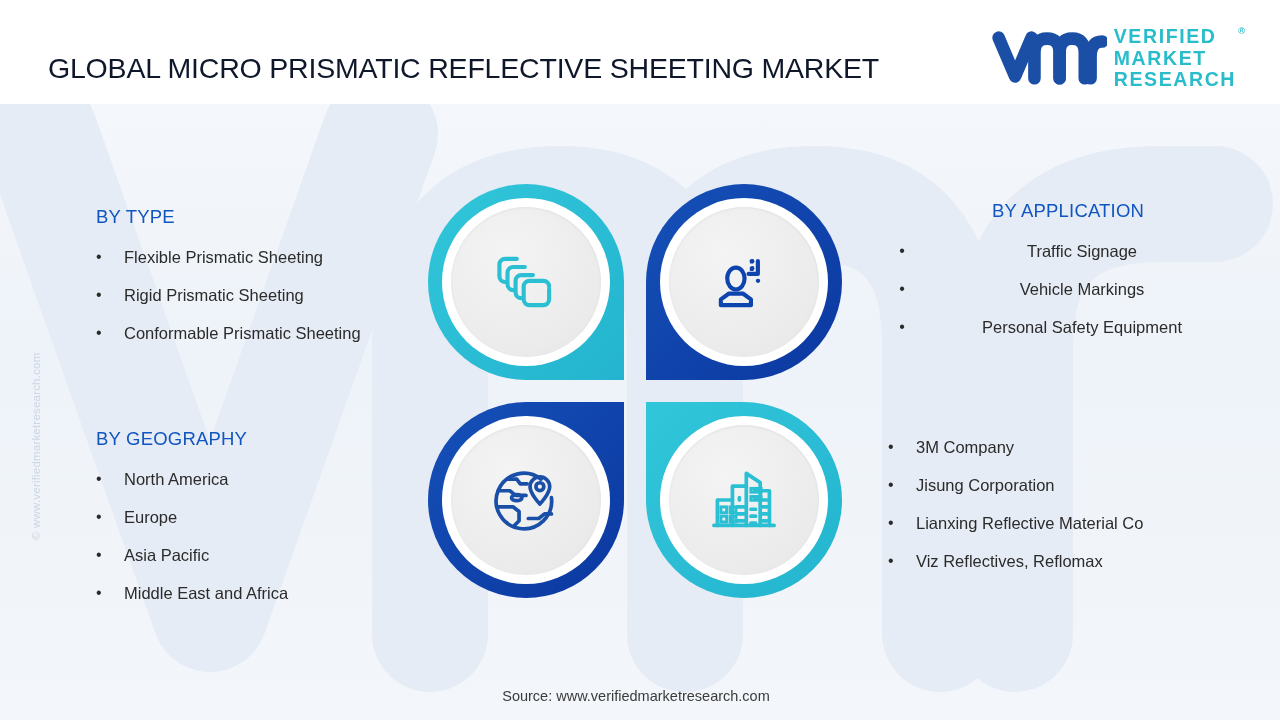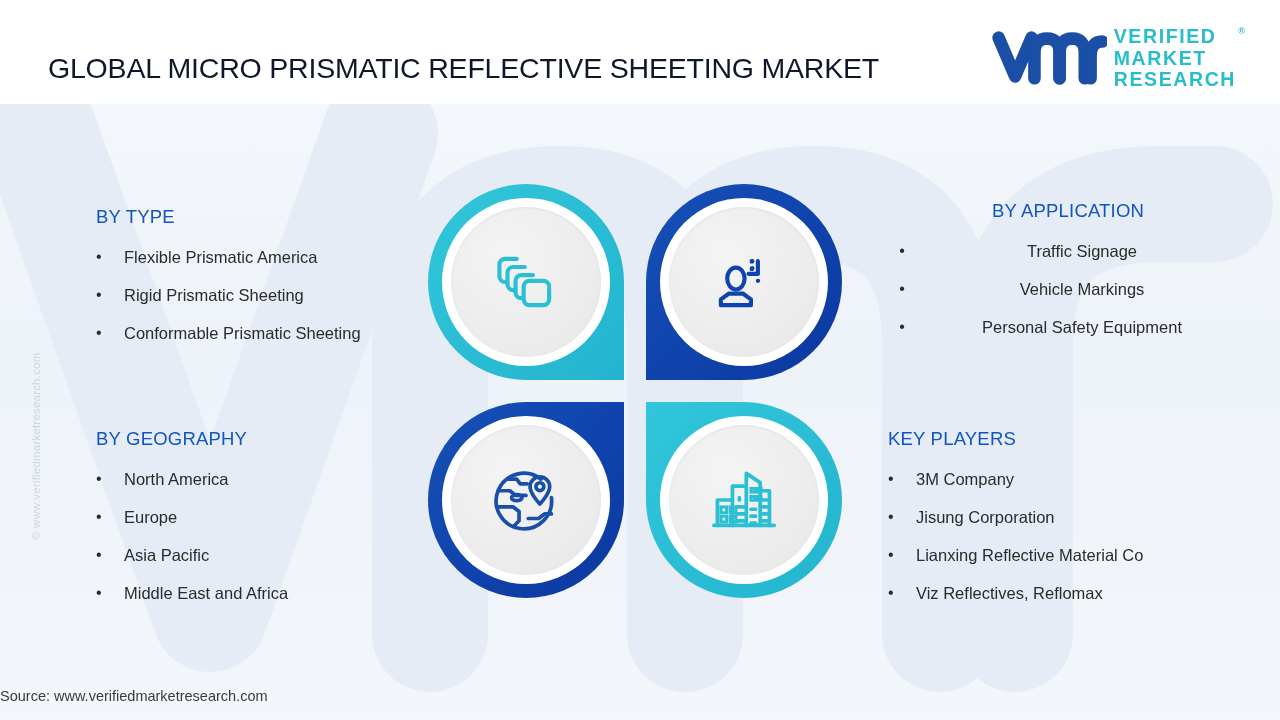--- a/index.html
+++ b/index.html
@@ -211,20 +211,21 @@
     justify-content: center;
   }
   .petal-icon { width: 74px; height: 74px; display: block; }
 
   
   .source {
     position: absolute;
     left: 0;
     top: 688px;
     width: 1272px;
+    text-align: center;
     font-size: 14.5px;
     color: #3b3b3b;
   }
 </style>
 </head>
 <body>
 
 <div id="slide">
 
   <div class="bg-panel"></div>
@@ -263,21 +264,21 @@
 
   <div class="side-watermark">
     <span>© www.verifiedmarketresearch.com</span>
   </div>
 
   <div class="col col-left pos-type">
     <div class="sec-head">BY TYPE</div>
     <ul class="sec-list">
       <li>
         <span class="bullet">•</span>
-        <span class="li-text">Flexible Prismatic America</span>
+        <span class="li-text">Flexible Prismatic Sheeting</span>
       </li>
       <li>
         <span class="bullet">•</span>
         <span class="li-text">Rigid Prismatic Sheeting</span>
       </li>
       <li>
         <span class="bullet">•</span>
         <span class="li-text">Conformable Prismatic Sheeting</span>
       </li>
     </ul>
@@ -317,21 +318,20 @@
         <span class="li-text">Vehicle Markings</span>
       </li>
       <li>
         <span class="bullet">•</span>
         <span class="li-text">Personal Safety Equipment</span>
       </li>
     </ul>
   </div>
 
   <div class="col col-right pos-key">
-    <div class="sec-head">KEY PLAYERS</div>
     <ul class="sec-list">
       <li>
         <span class="bullet">•</span>
         <span class="li-text">3M Company</span>
       </li>
       <li>
         <span class="bullet">•</span>
         <span class="li-text">Jisung Corporation</span>
       </li>
       <li>

